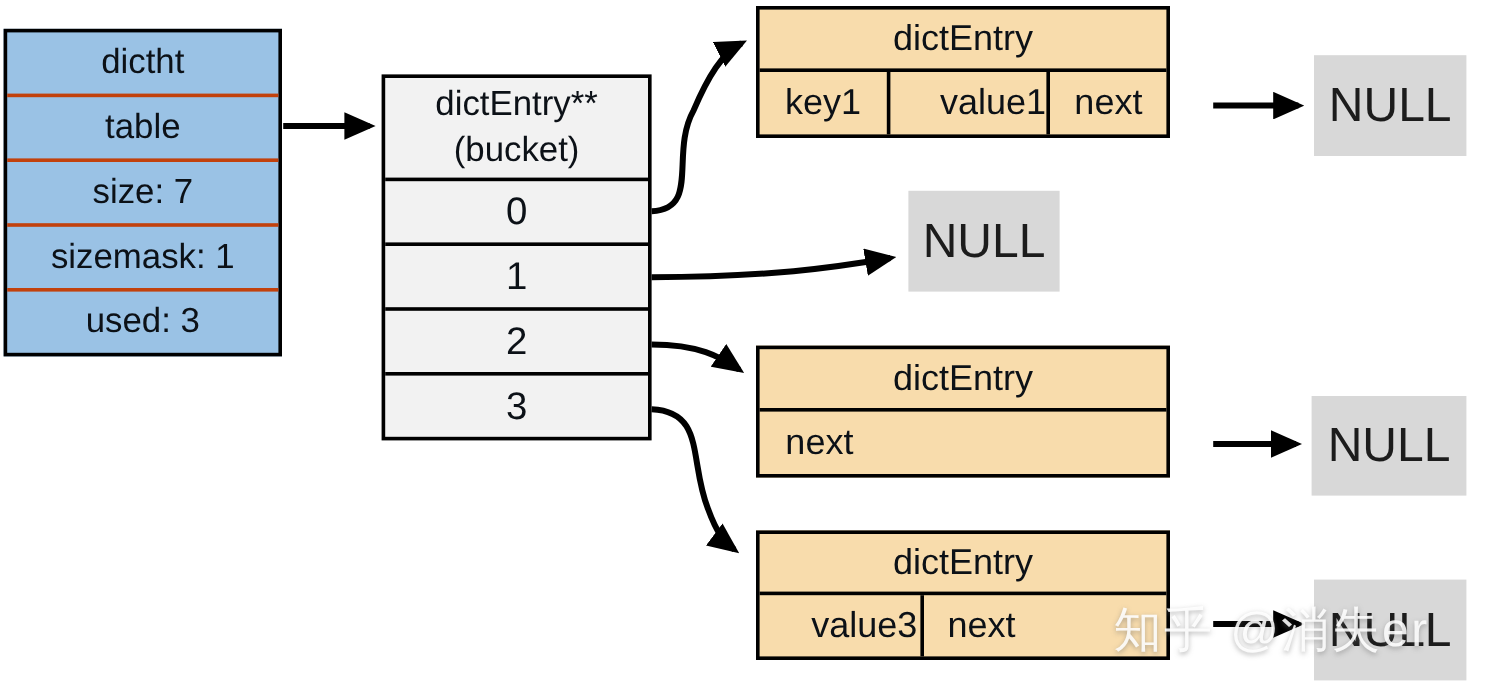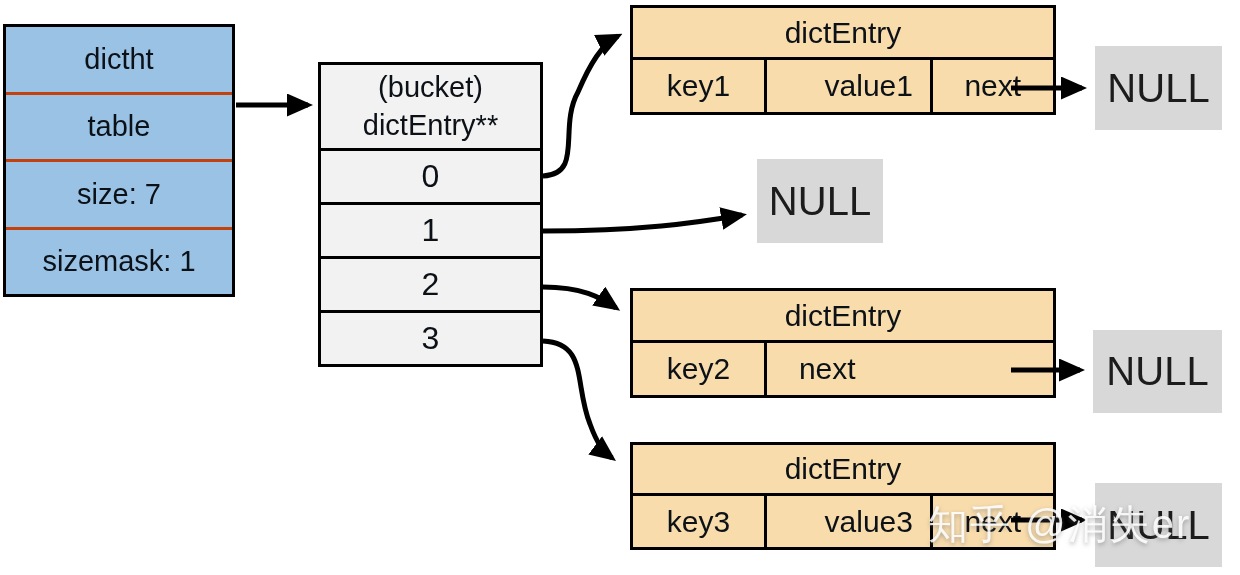--- a/index.html
+++ b/index.html
@@ -36,21 +36,21 @@
     font-size: 29px; line-height: 1.28;
     border-bottom: 3px solid #000;
   }
   .bucket .slot {
     flex: 1; display: flex; align-items: center; justify-content: center;
     font-size: 32px;
   }
   .bucket .slot + .slot { border-top: 3px solid #000; }
 
   
-  .entry { width: 426px; background: #f8dcac; justify-content: center; }
+  .entry { width: 345px; background: #f8dcac; justify-content: center; }
   .entry-1 { left: 630px; top: 5px;   height: 110px; }
   .entry-2 { left: 630px; top: 288px; height: 110px; }
   .entry-3 { left: 630px; top: 442px; height: 108px; }
   .entry-header {
     height: 50%; display: flex; align-items: center; justify-content: center;
     font-size: 30px; border-bottom: 3px solid #000;
   }
   .entry-cells { height: 50%; display: flex; }
   .cell { display: flex; align-items: center; justify-content: center; font-size: 30px; }
   .cell + .cell { border-left: 3px solid #000; }
@@ -84,54 +84,53 @@
 </head>
 <body>
 
 <div class="stage">
 
   <div class="tbl dictht">
     <div class="row">dictht</div>
     <div class="row">table</div>
     <div class="row">size: 7</div>
     <div class="row">sizemask: 1</div>
+    <div class="row">used: 3</div>
   </div>
 
   <div class="tbl bucket">
     <div class="bucket-header">
+      <span>dictEntry**</span>
       <span>(bucket)</span>
-      <span>dictEntry**</span>
     </div>
     <div class="slot">0</div>
     <div class="slot">1</div>
     <div class="slot">2</div>
     <div class="slot">3</div>
   </div>
 
   <div class="tbl entry entry-1">
     <div class="entry-header">dictEntry</div>
     <div class="entry-cells">
       <div class="cell cell-key">key1</div>
       <div class="cell cell-value">value1</div>
       <div class="cell cell-next">next</div>
     </div>
   </div>
 
   <div class="tbl entry entry-2">
     <div class="entry-header">dictEntry</div>
     <div class="entry-cells">
-      <div class="cell cell-key">key2</div>
       <div class="cell cell-next">next</div>
     </div>
   </div>
 
   <div class="tbl entry entry-3">
     <div class="entry-header">dictEntry</div>
     <div class="entry-cells">
-      <div class="cell cell-key">key3</div>
       <div class="cell cell-value">value3</div>
       <div class="cell cell-next">next</div>
     </div>
   </div>
 
   <div class="null-box null-1">NULL</div>
   <div class="null-box null-2">NULL</div>
   <div class="null-box null-3">NULL</div>
   <div class="null-box null-4">NULL</div>
 

